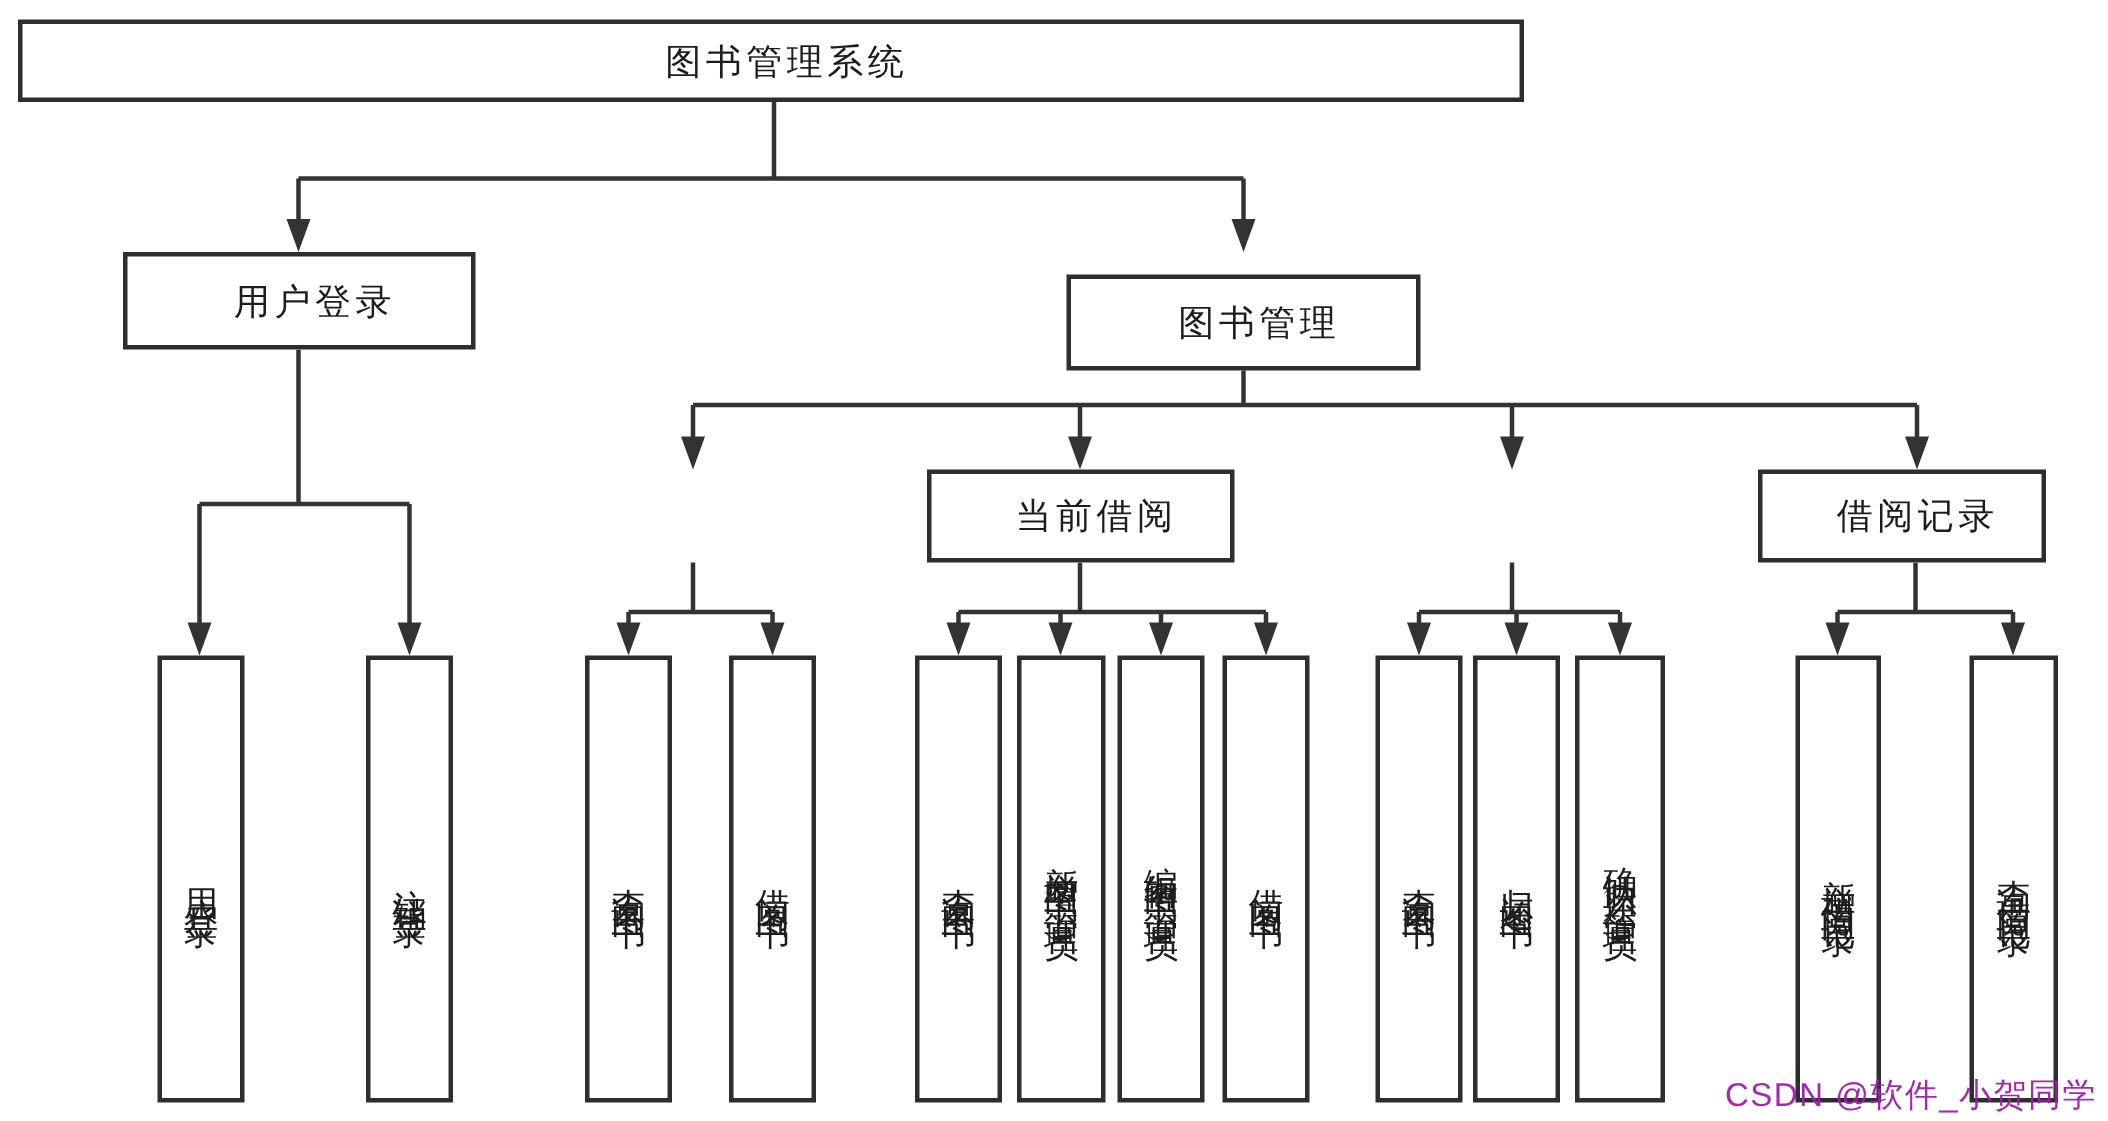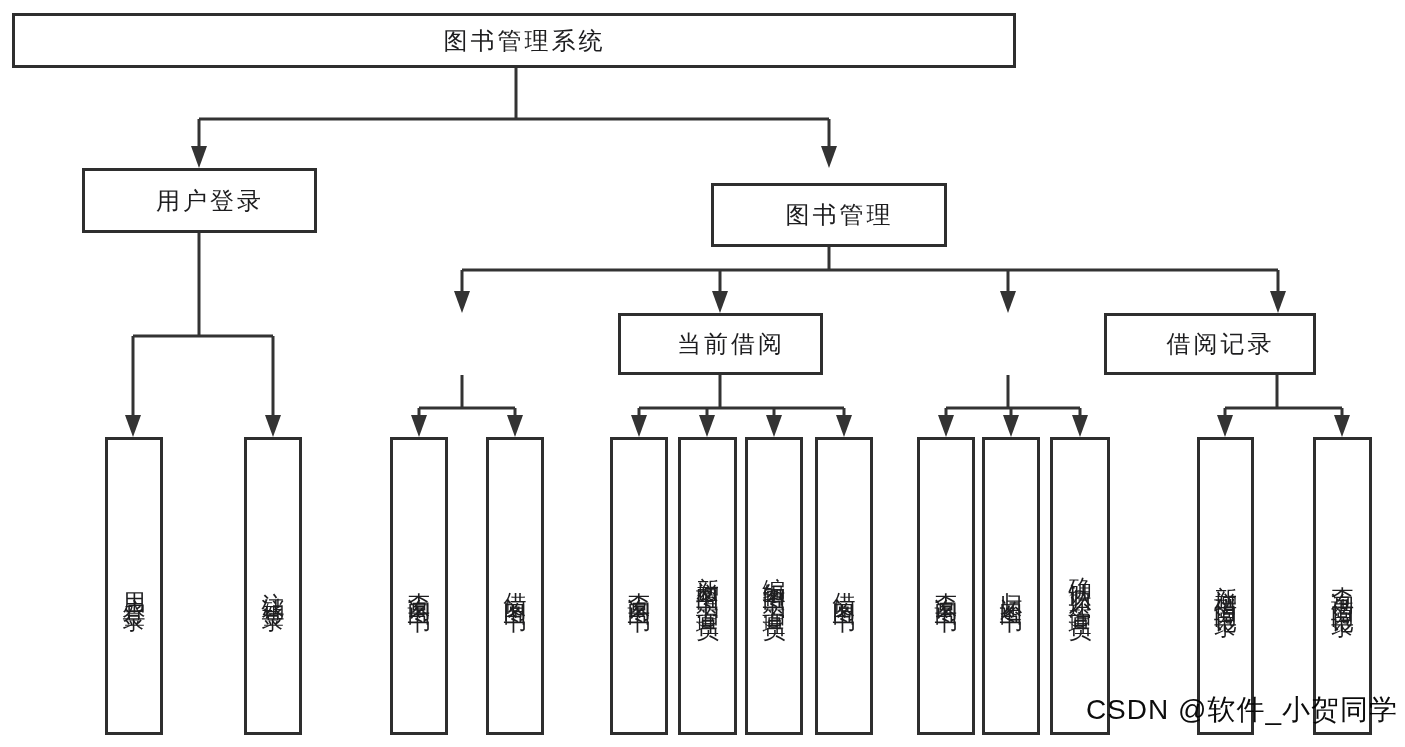--- a/index.html
+++ b/index.html
@@ -46,24 +46,24 @@
   .v-box {
     writing-mode: vertical-rl;
     text-orientation: mixed;
     font-size: 23px;
     letter-spacing: 6px;
     line-height: 1;
   }
   .watermark {
     position: absolute;
     right: 7px;
-    bottom: 18px;
-    font-size: 28px;
+    bottom: 2px;
+    font-size: 22px;
     letter-spacing: 1px;
-    color: #000000;
+    color: #a21caf;
     opacity: 0.95;
     white-space: nowrap;
   }
 </style>
 </head>
 <body>
 
 <div class="stage">
 
   <svg class="connectors" viewBox="0 0 1405 747" xmlns="http://www.w3.org/2000/svg">
@@ -128,21 +128,21 @@
     <path d="M1342 408 V416"></path>
       <polygon points="1334,415 1350,415 1342,437"></polygon>
   </svg>
 
   <div class="box h-box" style="left:12px; top:13px; width:1004px; height:55px;">图书管理系统</div>
 
   <div class="box h-box" style="left:82px; top:168px; width:235px; height:65px;">用户登录</div>
   <div class="box h-box" style="left:711px; top:183px; width:236px; height:64px;">图书管理</div>
 
   <div class="box h-box" style="left:618px; top:313px; width:205px; height:62px;">当前借阅</div>
-  <div class="box h-box" style="left:1104px; top:313px; width:212px; height:62px;">借阅记录</div>
+  <div class="box h-box" style="left:1172px; top:313px; width:192px; height:62px;">借阅记录</div>
 
   <div class="box v-box" style="left:105px; top:437px; width:58px; height:298px;">用户登录</div>
   <div class="box v-box" style="left:244px; top:437px; width:58px; height:298px;">注销登录</div>
 
   <div class="box v-box" style="left:390px; top:437px; width:58px; height:298px;">查询图书</div>
   <div class="box v-box" style="left:486px; top:437px; width:58px; height:298px;">借阅图书</div>
 
   <div class="box v-box" style="left:610px; top:437px; width:58px; height:298px;">查询图书</div>
   <div class="box v-box" style="left:678px; top:437px; width:59px; height:298px;">新增图书（管理员）</div>
   <div class="box v-box" style="left:745px; top:437px; width:58px; height:298px;">编辑图书（管理员）</div>

